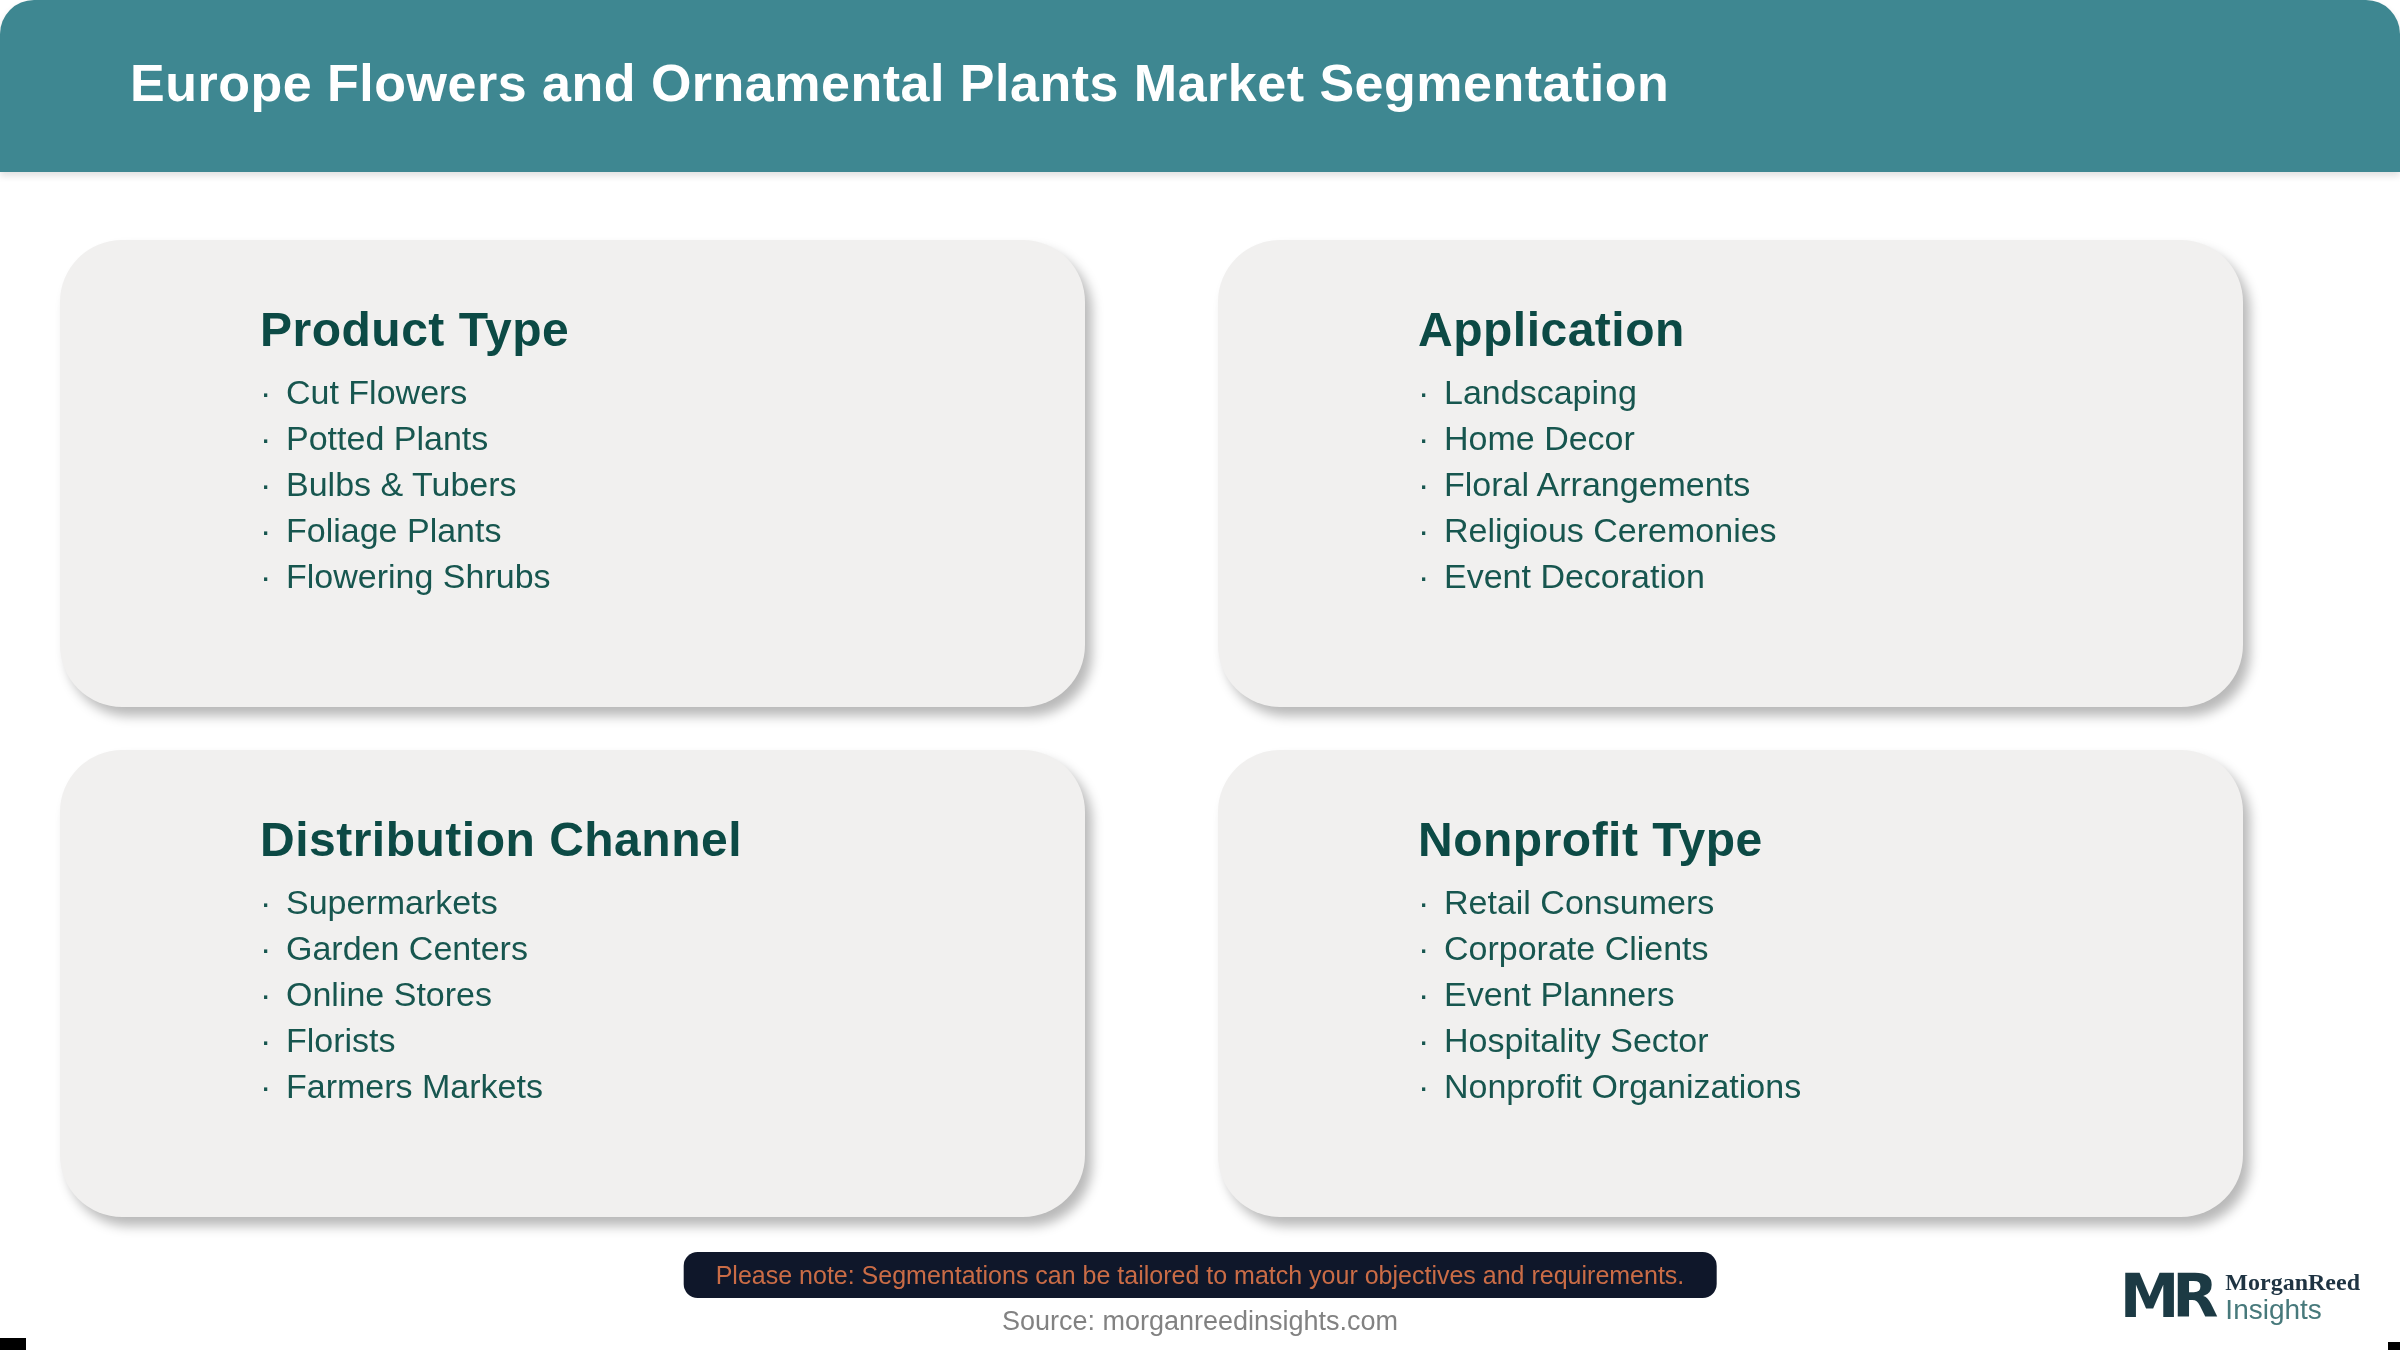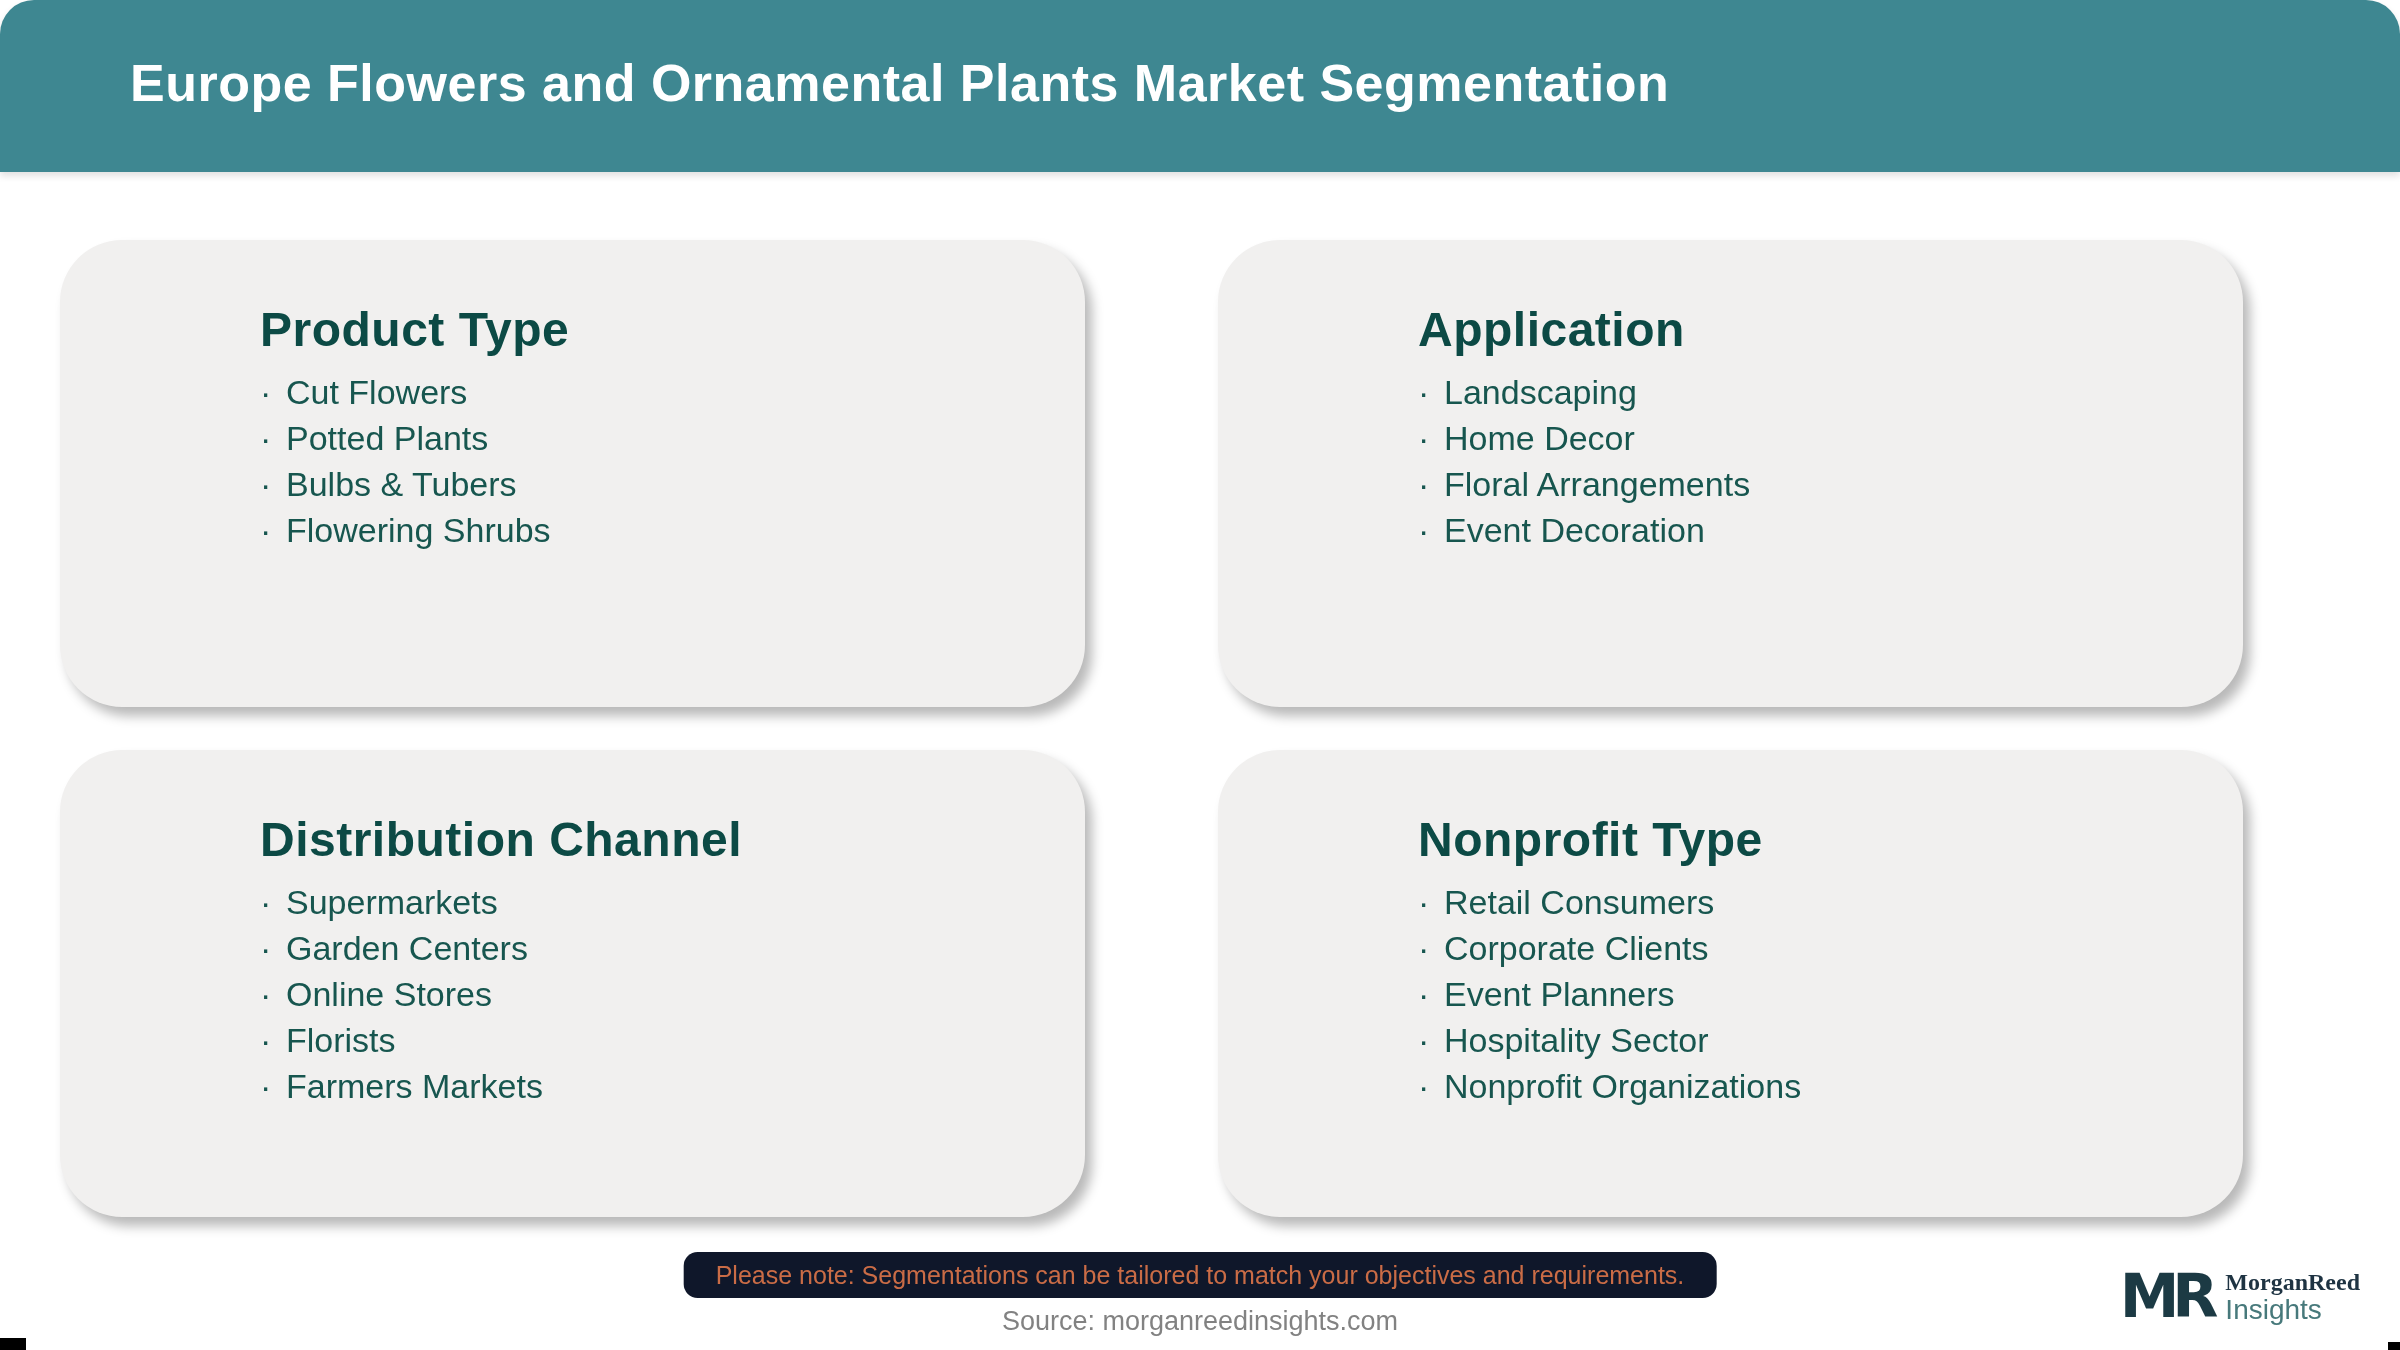--- a/index.html
+++ b/index.html
@@ -104,39 +104,47 @@
       <li>
           <span class="bullet"></span>
           <span>Potted Plants</span>
         </li>
       <li>
           <span class="bullet"></span>
           <span>Bulbs &amp; Tubers</span>
         </li>
       <li>
           <span class="bullet"></span>
+          <span>Foliage Plants</span>
+        </li>
+      <li>
+          <span class="bullet"></span>
           <span>Flowering Shrubs</span>
         </li>
     </ul>
   </section>
 
   <section class="card">
     <h2>Application</h2>
     <ul>
       <li>
           <span class="bullet"></span>
           <span>Landscaping</span>
         </li>
       <li>
           <span class="bullet"></span>
           <span>Home Decor</span>
         </li>
       <li>
           <span class="bullet"></span>
           <span>Floral Arrangements</span>
+        </li>
+      <li>
+          <span class="bullet"></span>
+          <span>Religious Ceremonies</span>
         </li>
       <li>
           <span class="bullet"></span>
           <span>Event Decoration</span>
         </li>
     </ul>
   </section>
 
   <section class="card">
     <h2>Distribution Channel</h2>

